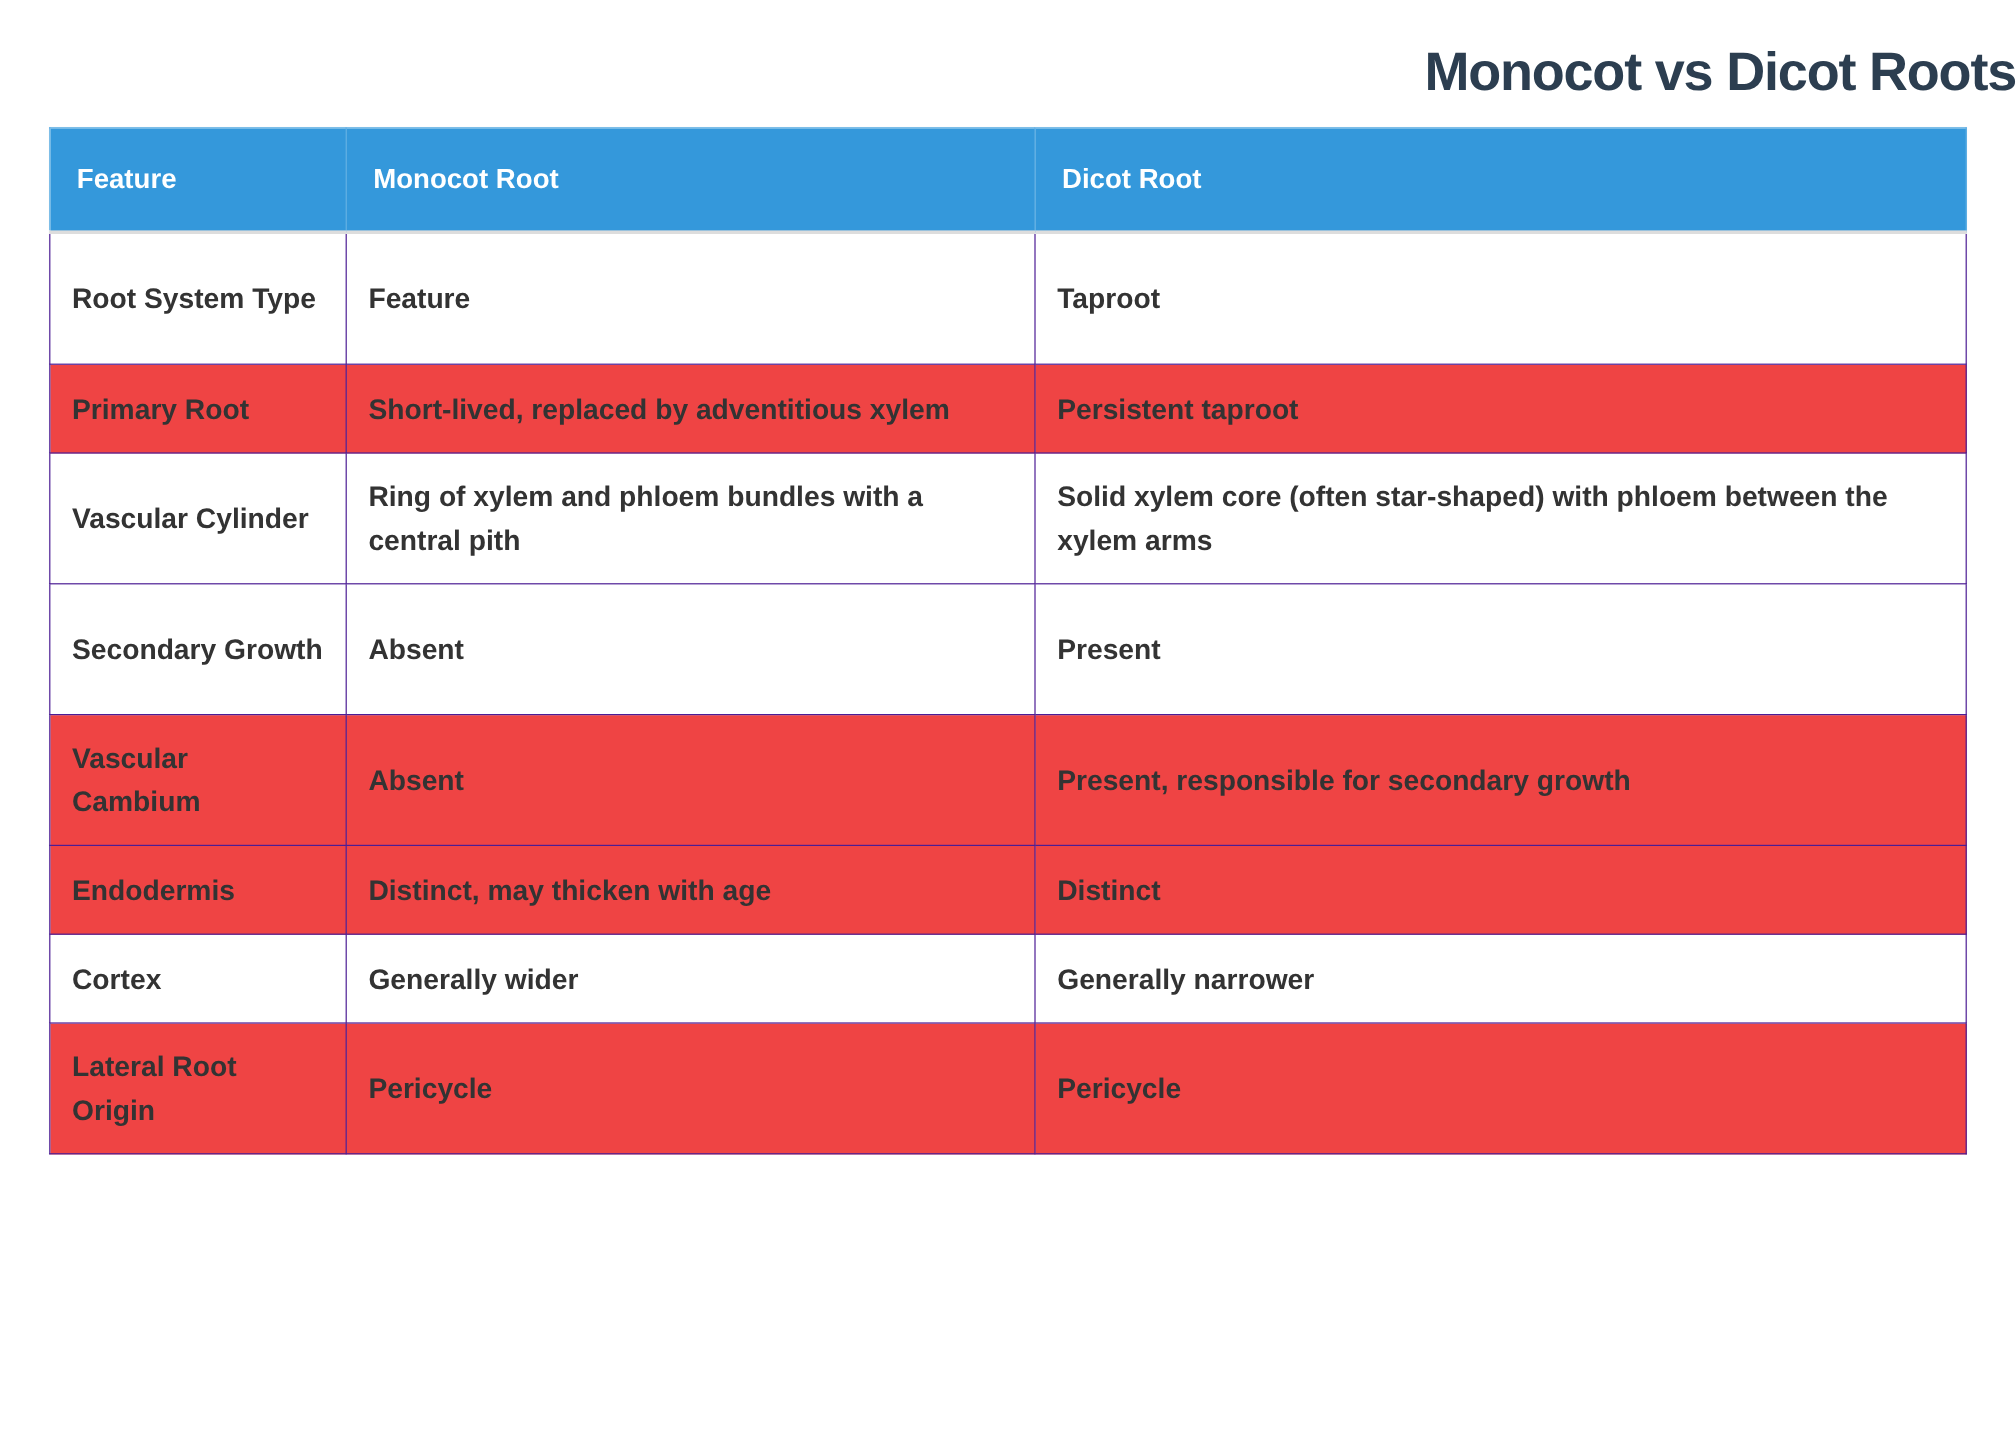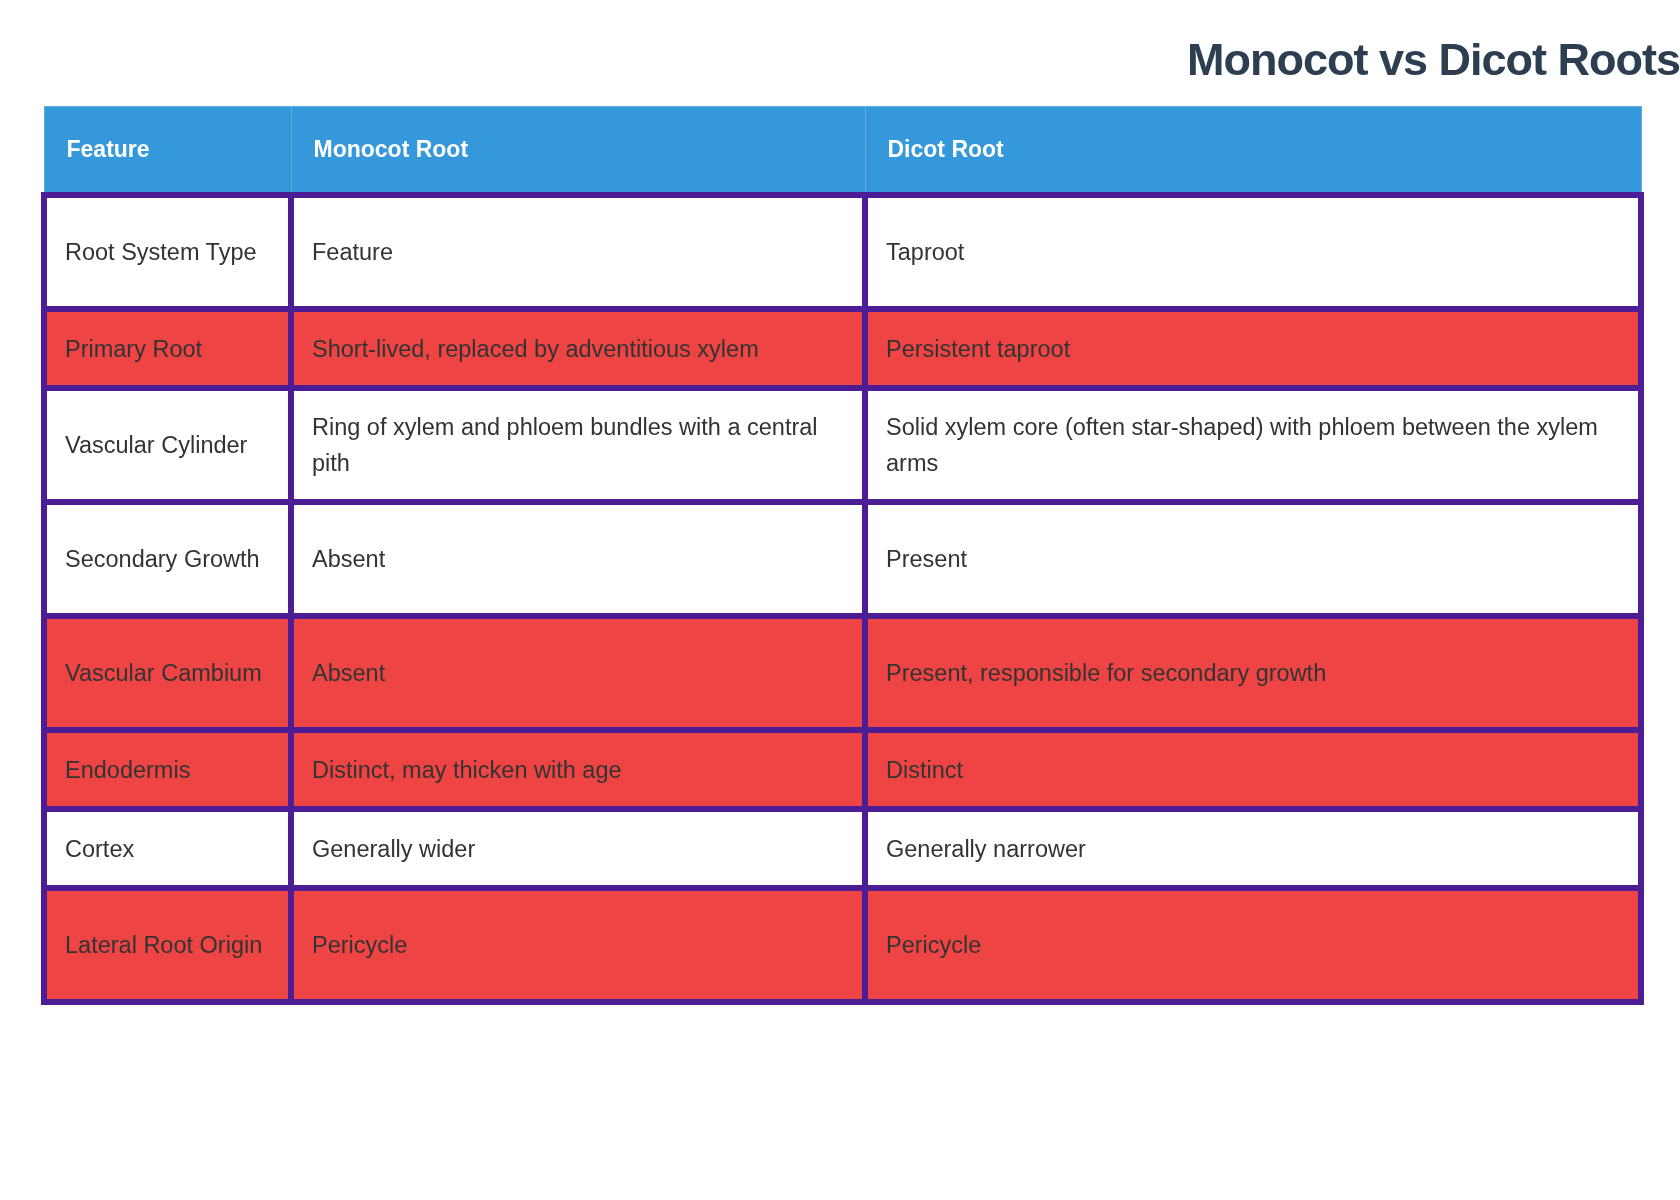--- a/index.html
+++ b/index.html
@@ -48,25 +48,26 @@
       font-weight: bold;
       text-align: left;
       padding: 0 22px;
       height: 85px;
       border: 1px solid #5faee3;
       border-bottom: 3px solid #dddddd;
       font-size: 23px;
       vertical-align: middle;
     }
     .comparison-table td {
-      border: 6px solid #4c1d95;
+      border: 1px solid #4c1d95;
       padding: 18px 18px;
       line-height: 36px;
       vertical-align: middle;
       font-size: 23.5px;
+      font-weight: bold;
     }
     .comparison-table tr.even td { background: #ffffff; }
     .comparison-table tr.odd td { background: #ef4444; }
     .comparison-table tr.two-line td { height: 72px; }
     .comparison-table tr.one-line td { height: 37px; }
   </style>
 </head>
 <body>
 
 <h1 class="page-title">Monocot vs Dicot Roots</h1>

